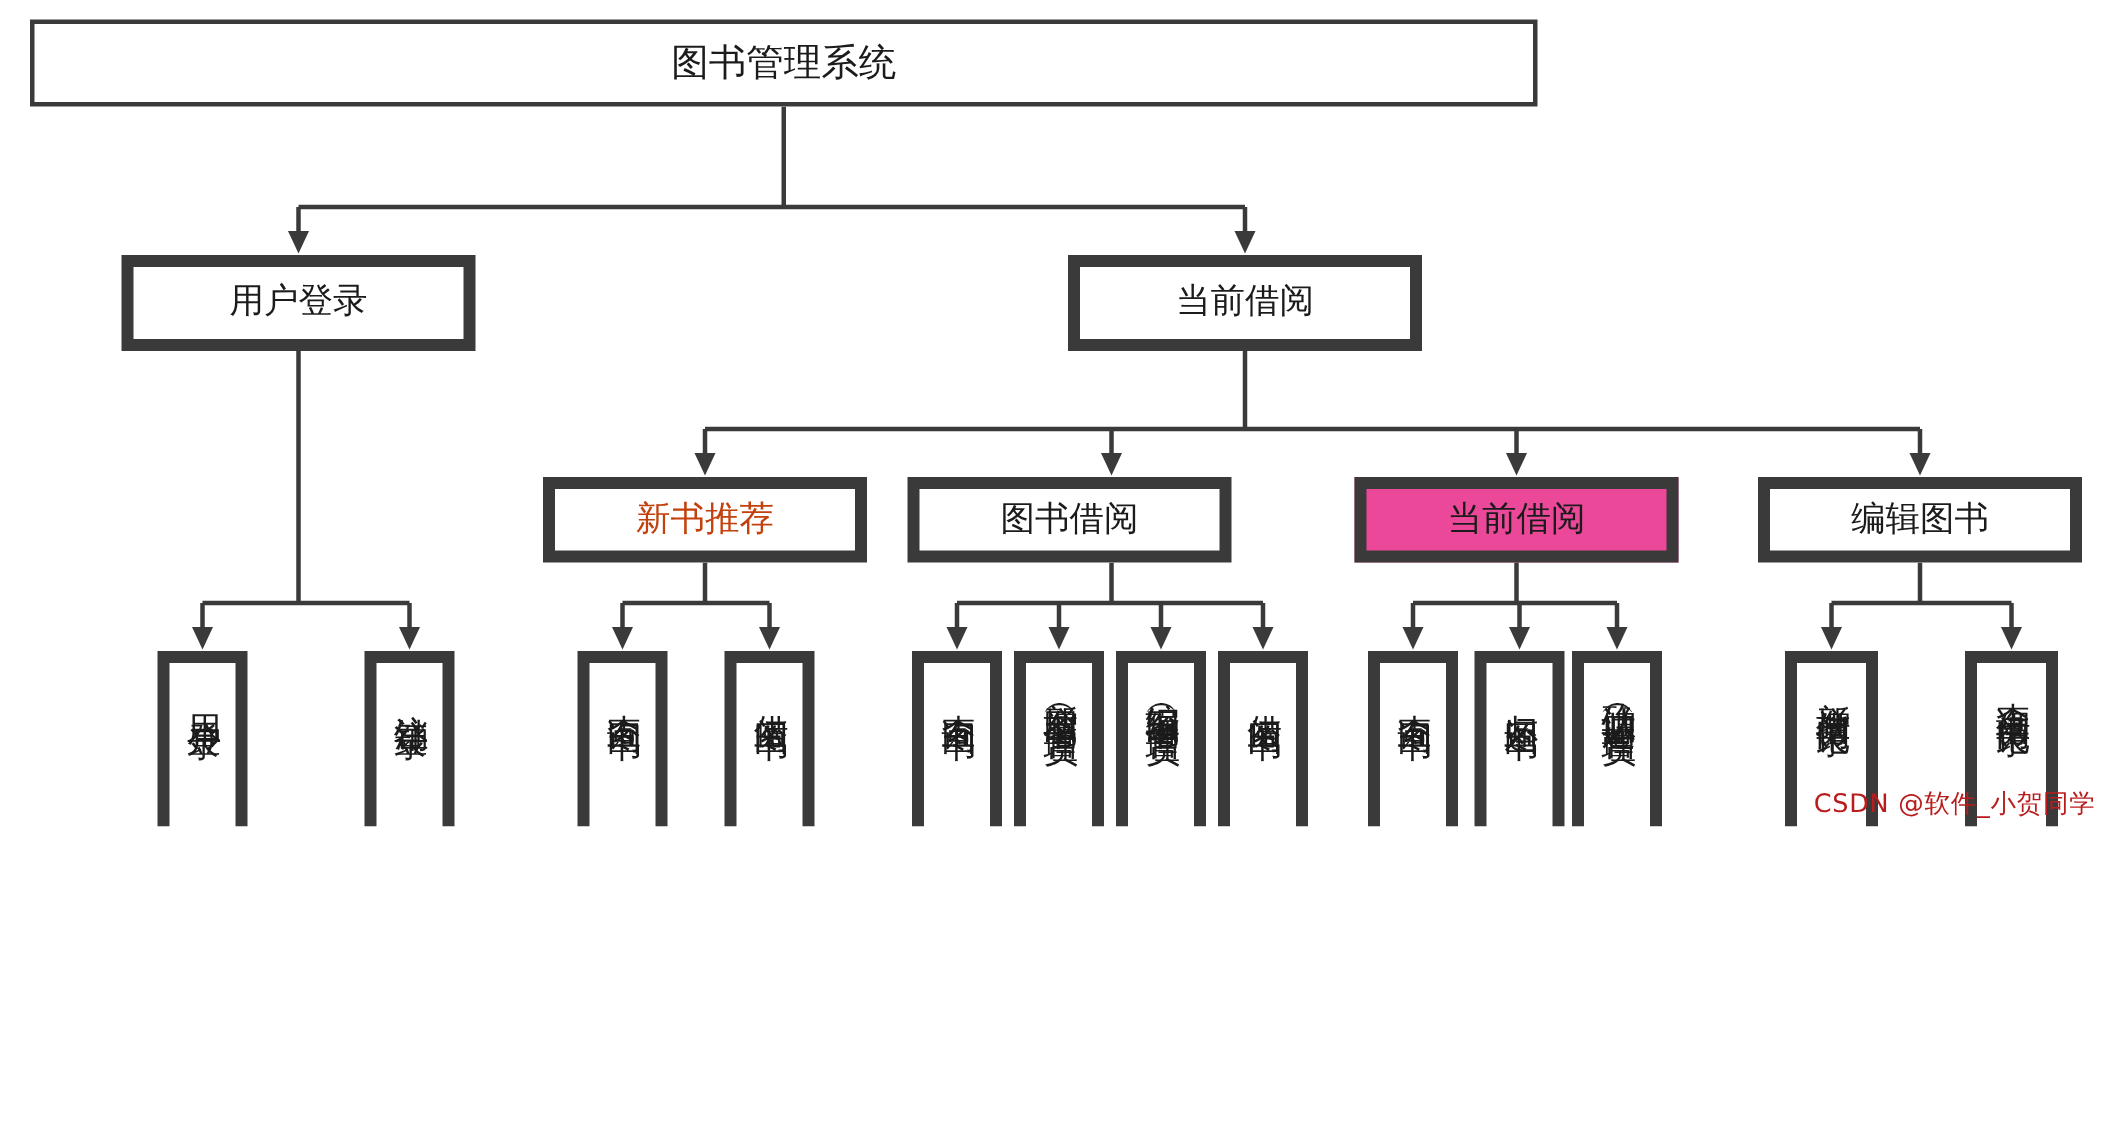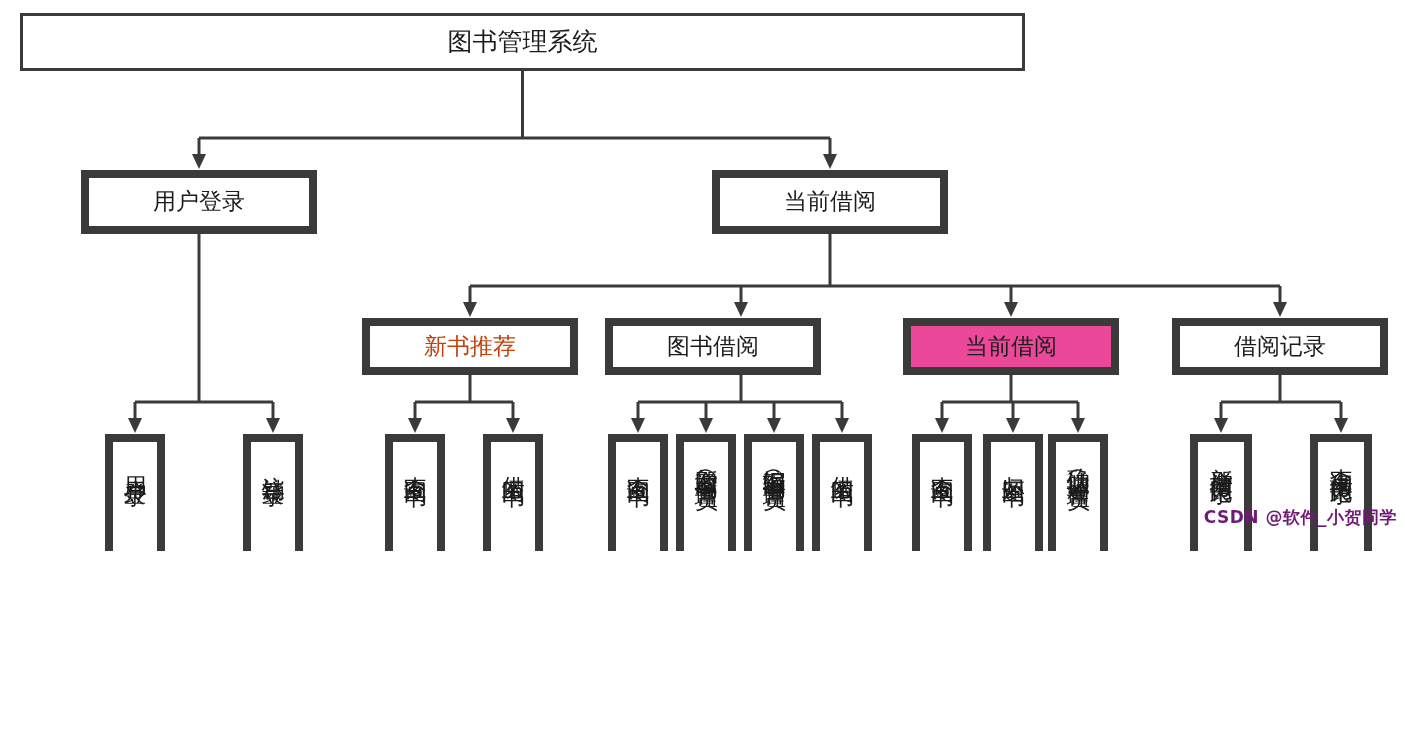--- a/index.html
+++ b/index.html
@@ -56,27 +56,26 @@
     align-items: flex-start;
     justify-content: center;
     padding-top: 16px;
   }
   .node.leaf.tall-text {
     padding-top: 8px;
   }
   #watermark {
     position: absolute;
     right: 8px;
-    bottom: 22px;
+    bottom: 4px;
     font-size: 17px;
-    color: #701a75;
+    color: #b91c1c;
     letter-spacing: 0.5px;
     pointer-events: none;
     white-space: nowrap;
-    font-weight: bold;
   }
 </style>
 </head>
 <body>
 
 <div id="diagram-root">
 
   <svg id="edges-layer" viewBox="0 0 1405 747" xmlns="http://www.w3.org/2000/svg" aria-hidden="true">
     <defs>
       <marker id="arrowhead" markerWidth="9" markerHeight="11" refX="4.5" refY="10" orient="auto-start-reverse" markerUnits="userSpaceOnUse">
@@ -152,21 +151,21 @@
       <div class="node level-2" style="left: 362px; top: 318px; width: 216px; height: 57px; border-color: rgb(58, 58, 58); background: rgb(255, 255, 255);">
         <span class="node-label" style="color: #c2410c;">新书推荐</span>
       </div>
       <div class="node level-2" style="left: 605px; top: 318px; width: 216px; height: 57px; border-color: rgb(58, 58, 58); background: rgb(255, 255, 255);">
         <span class="node-label" style="color: rgb(27, 27, 27);">图书借阅</span>
       </div>
       <div class="node level-2" style="left: 903px; top: 318px; width: 216px; height: 57px; border-color: rgb(58, 58, 58); background: #ec4899;">
         <span class="node-label" style="color: rgb(27, 27, 27);">当前借阅</span>
       </div>
       <div class="node level-2" style="left: 1172px; top: 318px; width: 216px; height: 57px; border-color: rgb(58, 58, 58); background: rgb(255, 255, 255);">
-        <span class="node-label" style="color: rgb(27, 27, 27);">借阅记录</span>
+        <span class="node-label" style="color: rgb(27, 27, 27);">编辑图书</span>
       </div>
       <div class="node level-3 leaf" style="left: 105px; top: 434px; width: 60px; height: 300px; border-color: rgb(58, 58, 58); background: rgb(255, 255, 255);">
         <span class="node-label" style="color: rgb(27, 27, 27);">用户登录</span>
       </div>
       <div class="node level-3 leaf" style="left: 243px; top: 434px; width: 60px; height: 300px; border-color: rgb(58, 58, 58); background: rgb(255, 255, 255);">
         <span class="node-label" style="color: rgb(27, 27, 27);">注销登录</span>
       </div>
       <div class="node level-3 leaf" style="left: 385px; top: 434px; width: 60px; height: 300px; border-color: rgb(58, 58, 58); background: rgb(255, 255, 255);">
         <span class="node-label" style="color: rgb(27, 27, 27);">查询图书</span>
       </div>

